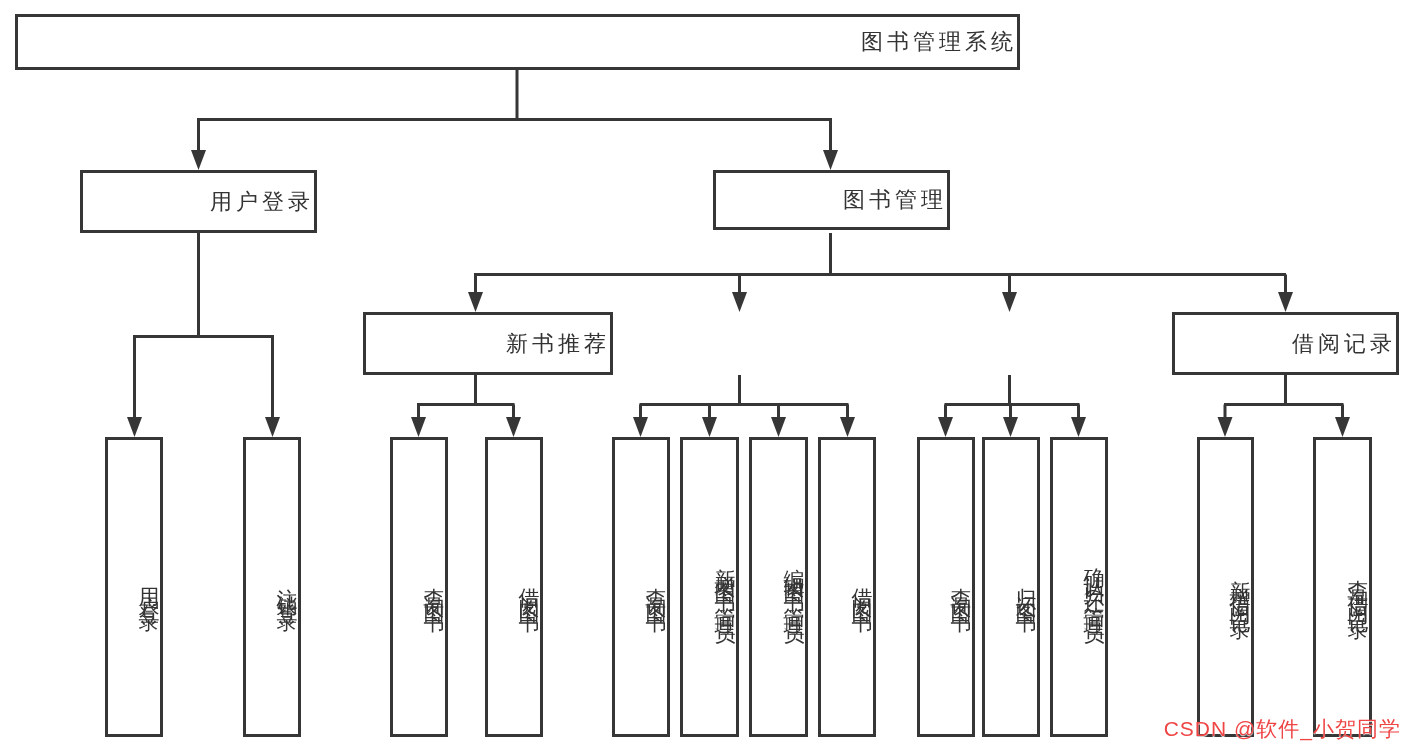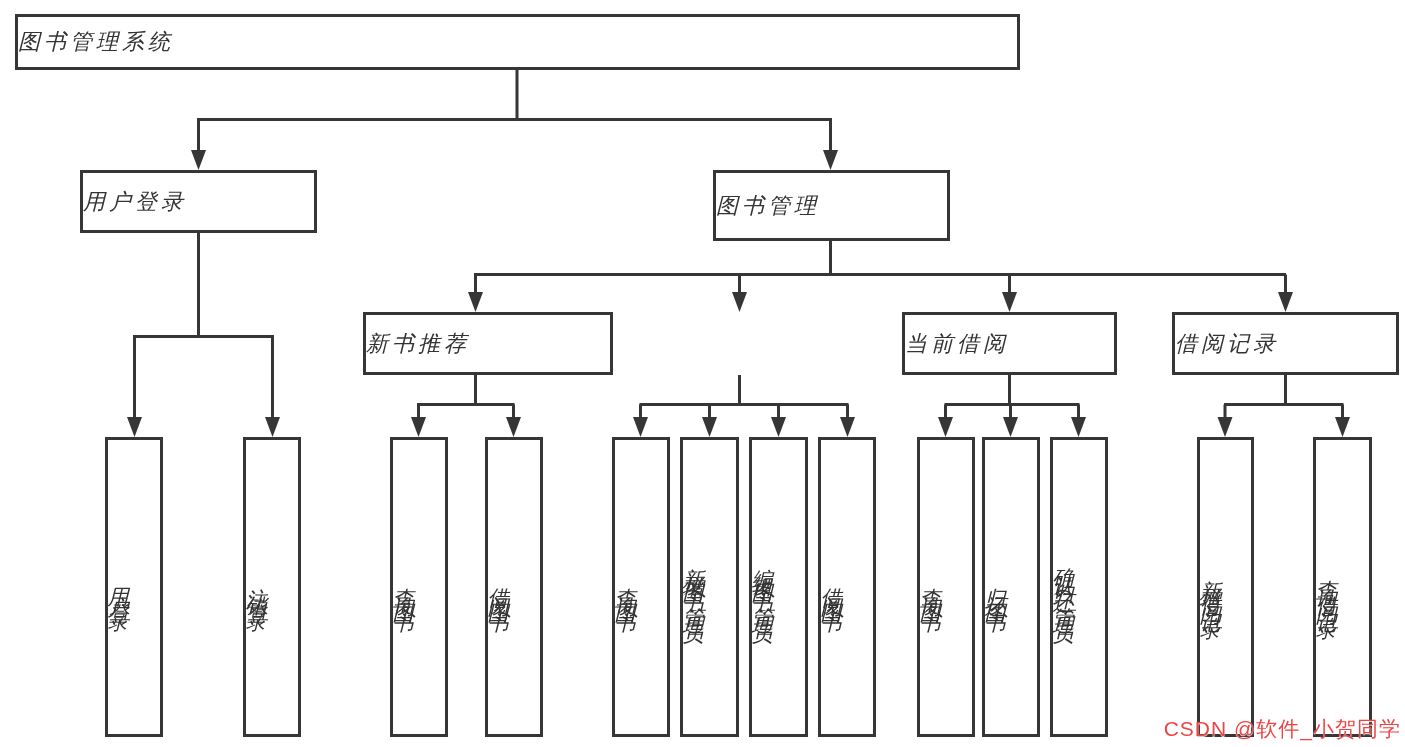--- a/index.html
+++ b/index.html
@@ -3,22 +3,22 @@
 <meta charset="utf-8">
 <style>
   html,body{margin:0;padding:0;background:#ffffff;}
   #canvas{
     position:relative;width:1405px;height:747px;background:#ffffff;
     overflow:hidden;font-family:"Liberation Sans",sans-serif;
   }
   #connector-layer{position:absolute;left:0;top:0;z-index:1;}
   .box{
     position:absolute;box-sizing:border-box;background:#ffffff;
-    border:3px solid #363636;display:flex;align-items:center;justify-content:flex-start;
-    color:#333333;z-index:2;font-style:italic;
+    border:3px solid #363636;display:flex;align-items:center;justify-content:flex-end;
+    color:#333333;z-index:2;
   }
   .hbox{font-size:22px;letter-spacing:4px;}
   .hbox span{white-space:nowrap;}
   .vbox{font-size:21px;}
   .vbox span{
     writing-mode:vertical-rl;text-orientation:mixed;
     letter-spacing:8px;line-height:1;white-space:nowrap;
   }
   .watermark{
     position:absolute;top:715px;right:4px;z-index:3;
@@ -88,29 +88,26 @@
     </g>
   </svg>
 
   <div class="box hbox" style="left:15px;top:14px;width:1005px;height:56px">
     <span>图书管理系统</span>
   </div>
 
   <div class="box hbox" style="left:80px;top:170px;width:237px;height:63px">
     <span>用户登录</span>
   </div>
-  <div class="box hbox" style="left:713px;top:170px;width:237px;height:71px">
+  <div class="box hbox" style="left:713px;top:170px;width:237px;height:60px">
     <span>图书管理</span>
   </div>
 
   <div class="box hbox" style="left:363px;top:312px;width:250px;height:63px">
     <span>新书推荐</span>
-  </div>
-  <div class="box hbox" style="left:902px;top:312px;width:215px;height:63px">
-    <span>当前借阅</span>
   </div>
   <div class="box hbox" style="left:1172px;top:312px;width:227px;height:63px">
     <span>借阅记录</span>
   </div>
 
   <div class="box vbox" style="left:105px;top:437px;width:58px;height:300px">
     <span>用户登录</span>
   </div>
   <div class="box vbox" style="left:243px;top:437px;width:58px;height:300px">
     <span>注销登录</span>

